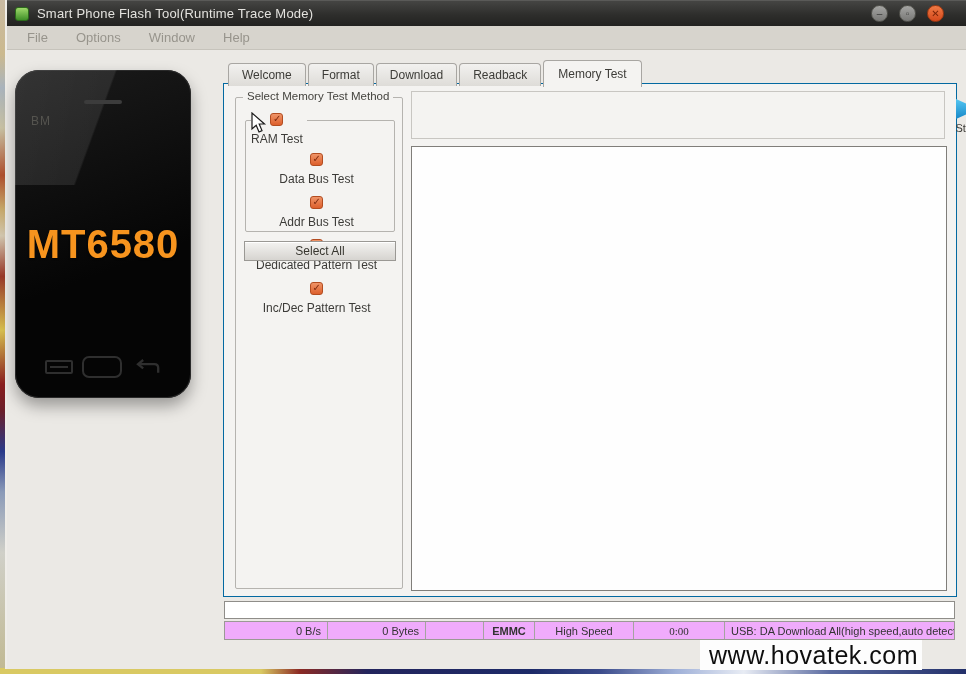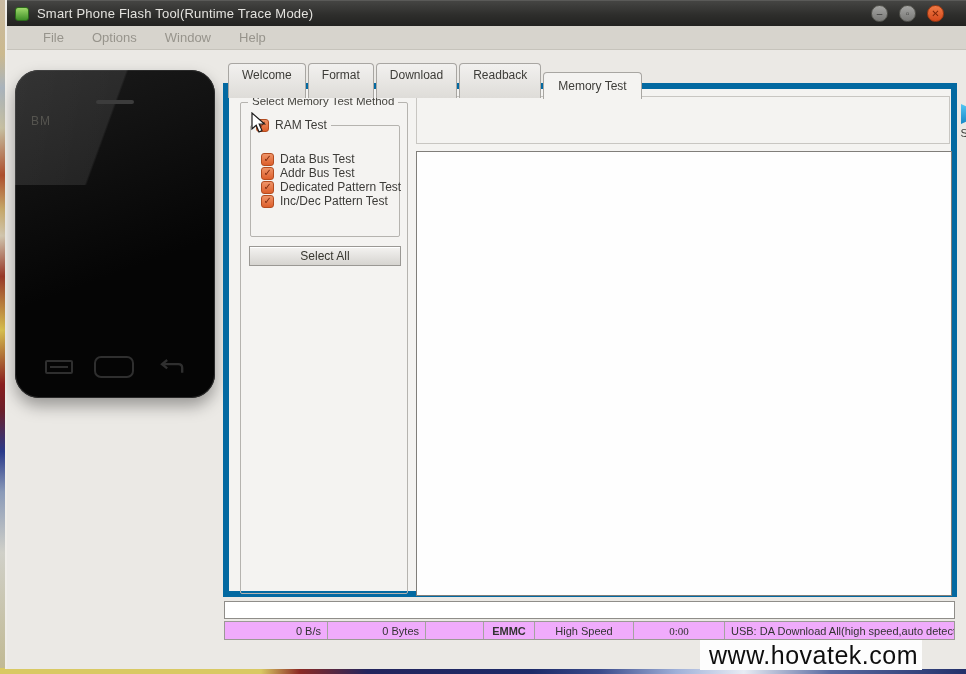--- a/index.html
+++ b/index.html
@@ -28,26 +28,26 @@
   .win-buttons{ margin-left:auto; display:flex; gap:11px; padding-right:22px; }
   .win-btn{ width:17px; height:17px; border-radius:50%; display:flex; align-items:center;
     justify-content:center; font-size:10px; line-height:1; cursor:default;
     background:linear-gradient(180deg,#a5a5a3,#787876); color:#3a3a38;
     border:1px solid #55554f; }
   .win-btn.close{ background:linear-gradient(180deg,#f07a45,#d4491c); color:#7a2408;
     border-color:#a33a12; }
 
   
   .menubar{ position:absolute; left:0; top:26px; right:0; height:24px;
-    background:#d7d4cd; display:flex; align-items:center; padding-left:22px;
+    background:#d7d4cd; display:flex; align-items:center; padding-left:6px;
     border-bottom:1px solid #c6c3bb; }
   .menu-item{ color:#97948c; font-size:13px; padding:0 14px; cursor:default; }
 
   
-  .phone{ position:absolute; left:8px; top:70px; width:200px; height:328px;
+  .phone{ position:absolute; left:8px; top:70px; width:176px; height:328px;
     background:linear-gradient(160deg,#1b1b1b,#050505 60%); border-radius:24px;
     box-shadow:0 8px 16px rgba(0,0,0,.35), inset 0 0 0 1px #2a2a2a; }
   .phone::before{ content:""; position:absolute; left:0; top:0; right:0; height:115px;
     border-radius:24px 24px 0 0;
     background:linear-gradient(110deg, rgba(255,255,255,.11) 0%, rgba(255,255,255,.09) 46%, transparent 47%); }
   .phone-speaker{ position:absolute; left:50%; top:30px; transform:translateX(-50%);
     width:38px; height:4px; background:#3c3c3c; border-radius:2px; }
   .phone-brand{ position:absolute; left:16px; top:44px; color:#55544f; font-size:12px; letter-spacing:1px; }
   .phone-model{ position:absolute; left:0; right:0; top:152px; text-align:center;
     color:#f7941e; font-size:40px; font-weight:bold; letter-spacing:1px;
@@ -55,41 +55,41 @@
   .phone-nav{ position:absolute; left:0; right:0; bottom:20px; display:flex;
     justify-content:space-between; align-items:center; padding:0 30px; }
   .nav-menu{ width:28px; height:14px; border:2px solid #2f2f2f; border-radius:2px; position:relative; }
   .nav-menu::after{ content:""; position:absolute; left:3px; right:3px; top:4px; height:2px; background:#2f2f2f; }
   .nav-home{ width:40px; height:22px; border:2px solid #2f2f2f; border-radius:7px; }
 
   
   .tabstrip{ position:absolute; left:221px; top:60px; display:flex; align-items:flex-end; z-index:3; }
   .tab{ font-size:12px; color:#3d3c38; background:linear-gradient(180deg,#f2f1ef,#dedcd8);
     border:1px solid #a8a6a2; border-bottom:none; border-radius:4px 4px 0 0;
-    padding:4px 13px 16px; margin-right:2px; margin-top:3px; cursor:default; }
+    padding:4px 13px 4px; margin-right:2px; margin-top:3px; cursor:default; }
   .tab.active{ background:#f4f3f1; padding:6px 14px 6px; margin-top:0; margin-bottom:-1px; }
   .tabpage{ position:absolute; left:216px; top:83px; width:734px; height:514px;
-    background:#f4f3f1; border:6px solid #0369a1; }
+    background:#f4f3f1; border:1px solid #0369a1; }
 
   
   .groupbox{ position:absolute; left:11px; top:13px; width:168px; height:492px;
     border:1px solid #b5b3af; border-radius:2px; }
   .groupbox-label{ position:absolute; top:-8px; left:7px; background:#f4f3f1;
     padding:0 4px; font-size:11.5px; color:#45443f; white-space:nowrap; }
   .inner-group{ position:absolute; left:9px; top:22px; width:150px; height:112px;
     border:1px solid #b5b3af; border-radius:2px; }
-  .checkbox-row{ display:flex; align-items:center; gap:6px; cursor:default; }
+  .checkbox-row{ display:flex; align-items:center; gap:6px; cursor:default;flex-direction:column; }
   .checkbox-row .label{ font-size:12px; color:#3c3b38; white-space:nowrap; }
   .checkbox{ width:13px; height:13px; border-radius:3px; flex:0 0 13px;
     background:linear-gradient(180deg,#ef9468,#dd5f2c); border:1px solid #b34c20;
     position:relative; }
   .checkbox::after{ content:"\2713"; position:absolute; left:1.5px; top:-1px;
     font-size:10px; color:#7d2a10; }
   .ram-row{ position:absolute; left:5px; top:-8px; background:#f4f3f1; padding-right:4px; }
-  .sub-rows{ position:absolute; left:10px; top:26px; display:flex; flex-direction:column; }
+  .sub-rows{ position:absolute; left:10px; top:32px; display:flex; flex-direction:column; gap:10px; }
 
   .select-all{ position:absolute; left:8px; top:143px; width:152px; height:20px;
     background:linear-gradient(180deg,#f4f3f1,#d6d4d0); border:1px solid #9a9894;
     border-radius:0; font-size:12px; color:#37362f; font-family:inherit;
     box-shadow:inset 0 1px 0 #ffffff; cursor:default; }
 
   
   .toolbar{ position:absolute; left:187px; top:7px; width:534px; height:48px;
     border:1px solid #c8c6c2; background:#f4f3f1; }
   .tool-btn{ position:absolute; top:3px; width:70px; height:42px; display:flex;
@@ -145,20 +145,21 @@
     <div class="menubar">
       <div class="menu-item">File</div>
       <div class="menu-item">Options</div>
       <div class="menu-item">Window</div>
       <div class="menu-item">Help</div>
     </div>
 
     <div class="phone">
       <div class="phone-speaker"></div>
       <div class="phone-brand">BM</div>
+      <div class="phone-model">MT6580</div>
       <div class="phone-nav">
         <div class="nav-menu"></div>
         <div class="nav-home"></div>
         <svg width="30" height="20" viewBox="0 0 32 20">
           <path d="M29 16 V11 Q29 7 25 7 H9" stroke="#2f2f2f" stroke-width="2.5" fill="none"></path>
           <path d="M13 2.5 L7.5 7 L13 11.5" stroke="#2f2f2f" stroke-width="2.5" fill="none"></path>
         </svg>
       </div>
     </div>
 

